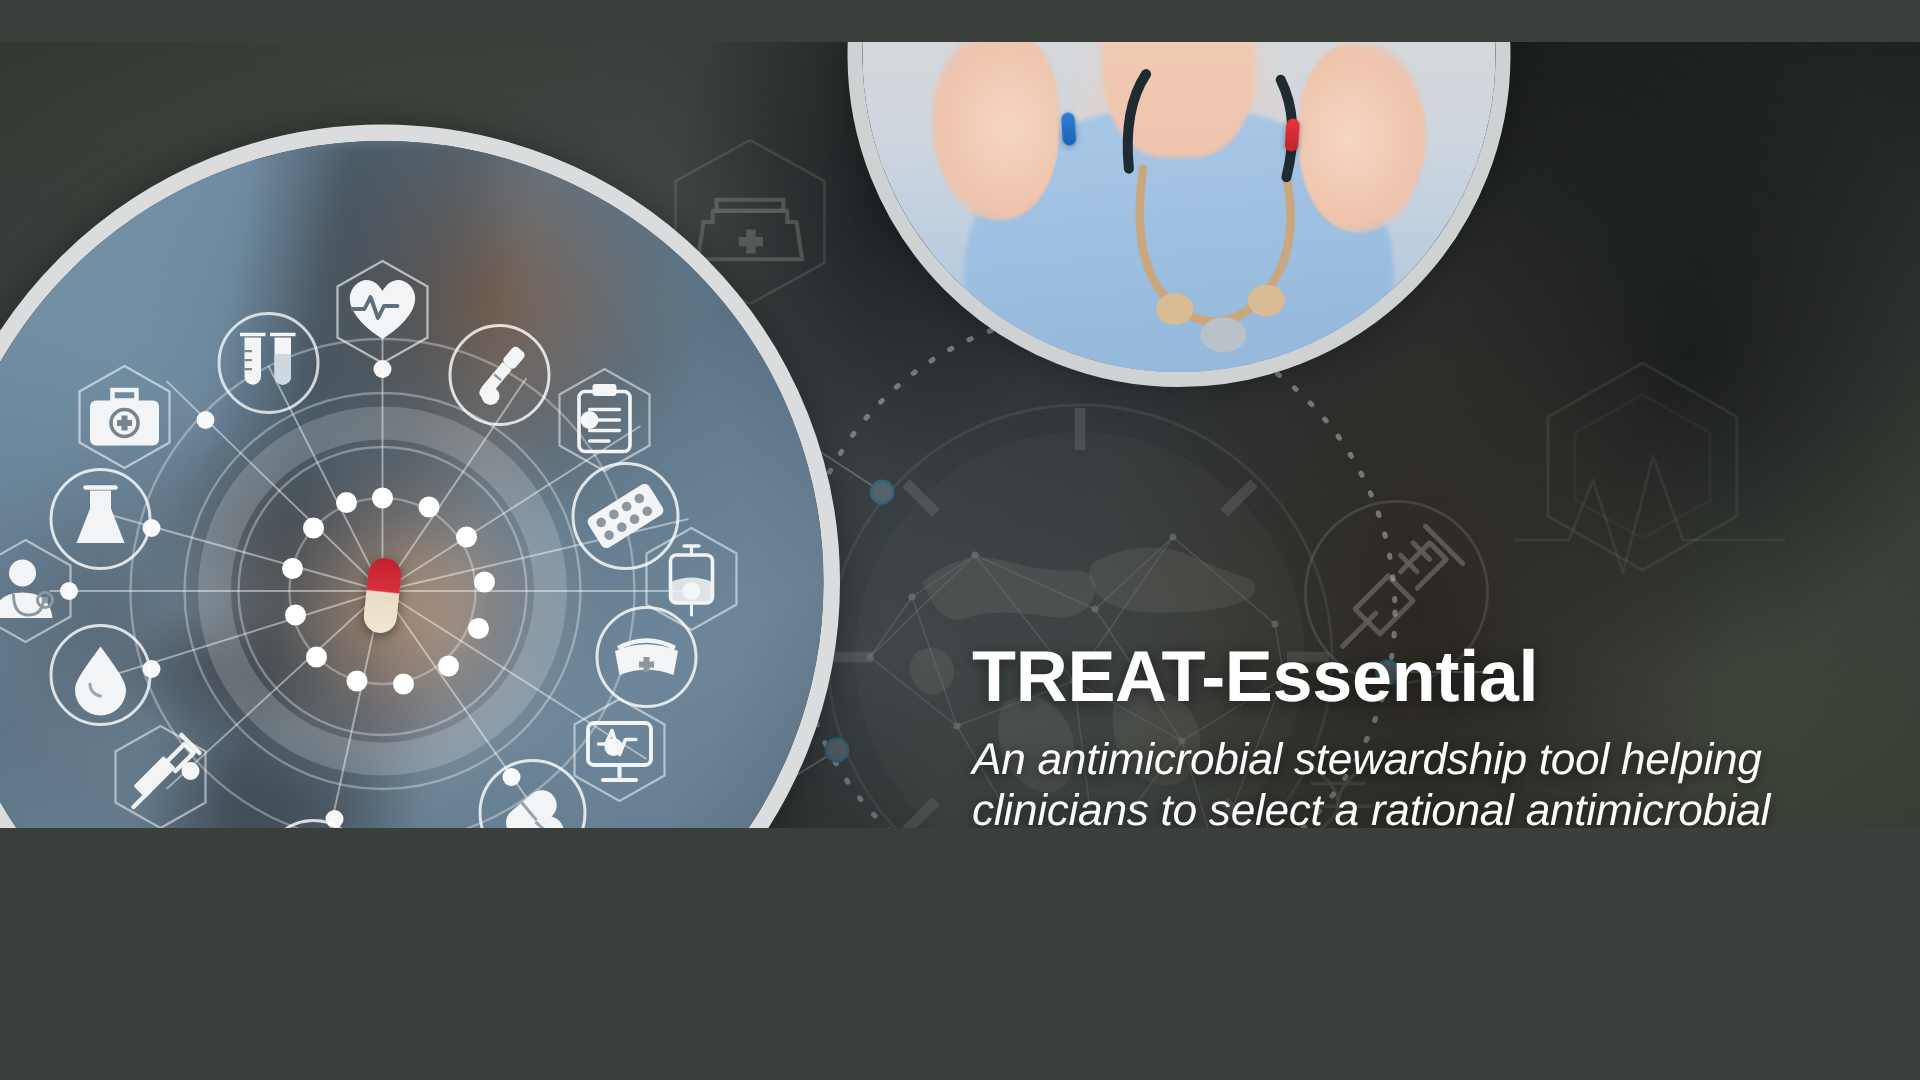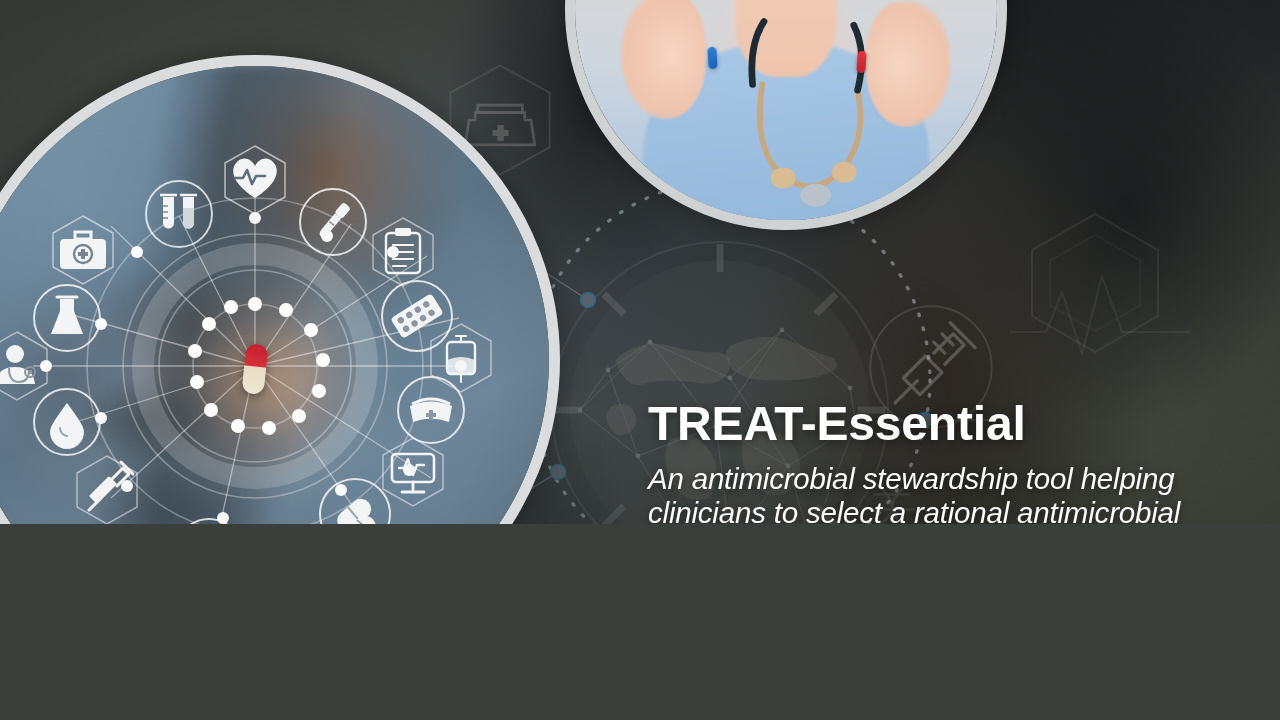--- a/index.html
+++ b/index.html
@@ -3,21 +3,21 @@
 <meta charset="utf-8">
 <title>TREAT-Essential</title>
 <style>
   * { margin:0; padding:0; box-sizing:border-box; }
   html, body { width:1280px; height:720px; overflow:hidden; }
   body {
     font-family: "Liberation Sans", sans-serif;
     background:#3b3f3c;
     position:relative;
   }
-  #stage { position:absolute; inset:0; width:1280px; height:524px; overflow:hidden; }
+  #stage { position:absolute; inset:0; width:1280px; height:524px; overflow:hidden;margin-top:28px; }
 
   
   .bg-base {
     position:absolute; inset:0;
     background:
       radial-gradient(circle at 92% 88%, rgba(96,104,88,.55) 0%, rgba(60,66,58,0) 46%),
       radial-gradient(circle at 78% 12%, rgba(22,24,26,.92) 0%, rgba(34,37,40,0) 52%),
       radial-gradient(circle at 18% 8%,  rgba(74,80,70,.7) 0%, rgba(56,60,56,0) 50%),
       radial-gradient(circle at 50% 62%, rgba(72,82,92,.5) 0%, rgba(48,53,58,0) 60%),
       linear-gradient(160deg,#4a4f4a 0%,#3c4145 26%,#32373b 52%,#3d423c 78%,#4d5247 100%);

